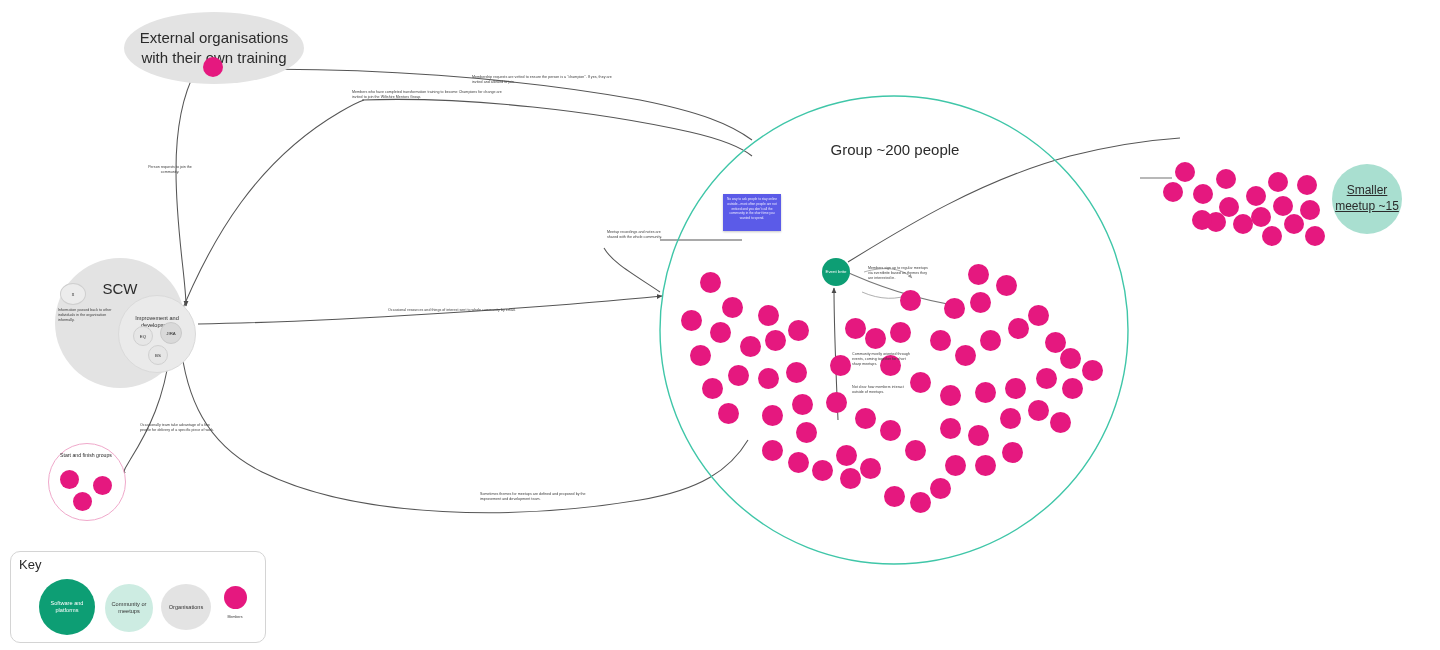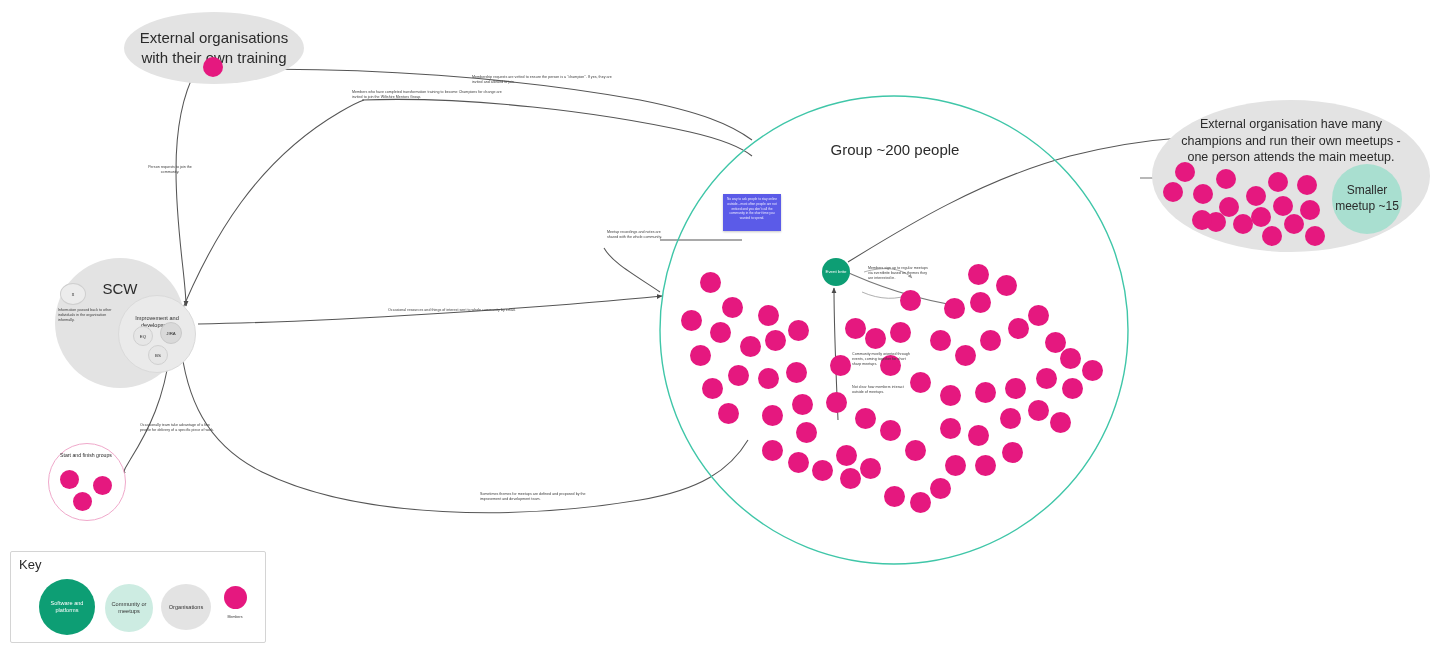--- a/index.html
+++ b/index.html
@@ -3,33 +3,33 @@
 <meta charset="utf-8">
 <style>
   html,body{margin:0;padding:0;background:#ffffff;}
   body{width:1440px;height:650px;position:relative;overflow:hidden;
        font-family:"Liberation Sans","DejaVu Sans",sans-serif;color:#2b2b2b;}
   #canvas{position:absolute;inset:0;width:1440px;height:650px;}
   .svg-layer{position:absolute;left:0;top:0;width:1440px;height:650px;}
   .node{position:absolute;display:flex;align-items:center;justify-content:center;
         text-align:center;box-sizing:border-box;}
   .ellipse-org{background:#e3e3e3;border-radius:50%;}
-  .circle-community{background:#a9dfd0;border-radius:50%;}
+  .circle-community{background:#a9dfd0;border-radius:50%;text-decoration:underline;}
   .circle-software{background:#0d9e74;border-radius:50%;color:#ffffff;}
   .member-dot{position:absolute;background:#e5187f;border-radius:50%;}
   .label-big{font-size:15px;line-height:1.32;color:#2b2b2b;}
   .label-med{font-size:13px;line-height:1.3;}
   .micro{position:absolute;font-size:3.6px;line-height:1.45;color:#3a3a3a;
          letter-spacing:0.01em;}
   .micro-c{text-align:center;}
   .sticky{position:absolute;background:#5b5be8;color:#eceaff;font-size:3.2px;
           line-height:1.5;padding:3px;box-sizing:border-box;text-align:center;
           box-shadow:0 1px 2px rgba(0,0,0,.22);}
   #key-box{position:absolute;left:10px;top:551px;width:254px;height:90px;
-           border:1px solid #d4d4d4;background:#fff;border-radius:2px;}
+           border:1px solid #d4d4d4;background:#fff;border-radius:10px;}
   #key-title{position:absolute;left:8px;top:5px;font-size:13px;color:#2b2b2b;}
   .key-item{position:absolute;}
   .key-circle{border-radius:50%;display:flex;align-items:center;justify-content:center;
               text-align:center;font-size:5.6px;line-height:1.25;box-sizing:border-box;padding:2px;}
   .key-caption{position:absolute;font-size:3.6px;color:#333;text-align:center;width:100%;}
   .start-finish-ring{position:absolute;border:1px solid #f0a9cb;border-radius:50%;background:#fff;}
 </style>
 </head>
 <body>
 
@@ -125,23 +125,20 @@
 
   <div style="position:absolute;left:790px;top:140px;width:210px;text-align:center;" class="label-big">Group ~200 people</div>
 
 
   <div class="node circle-software" style="left:822px;top:258px;width:28px;height:28px;">
     <span style="font-size:4.4px;line-height:1.2;">Event brite</span>
   </div>
 
   <div class="sticky" style="left:723px;top:194px;width:58px;height:37px;">No way to ask people to stay online outside - most often people are not enticed and you don't call the community in the short time you wanted to spend.</div>
 
-  <div class="node ellipse-org" style="left:1152px;top:100px;width:278px;height:152px;align-items:flex-start;">
-    <span class="label-big" style="padding:16px 24px 0 24px;font-size:12.5px;">External organisation have many champions and run their own meetups - one person attends the main meetup.</span>
-  </div>
   <div class="node circle-community" style="left:1332px;top:164px;width:70px;height:70px;">
     <span style="font-size:12px;line-height:1.3;">Smaller meetup ~15</span>
   </div>
 
   <div class="member-dot" style="left:1175px;top:162px;width:20px;height:20px;"></div>
   <div class="member-dot" style="left:1163px;top:182px;width:20px;height:20px;"></div>
   <div class="member-dot" style="left:1193px;top:184px;width:20px;height:20px;"></div>
   <div class="member-dot" style="left:1216px;top:169px;width:20px;height:20px;"></div>
   <div class="member-dot" style="left:1219px;top:197px;width:20px;height:20px;"></div>
   <div class="member-dot" style="left:1246px;top:186px;width:20px;height:20px;"></div>

